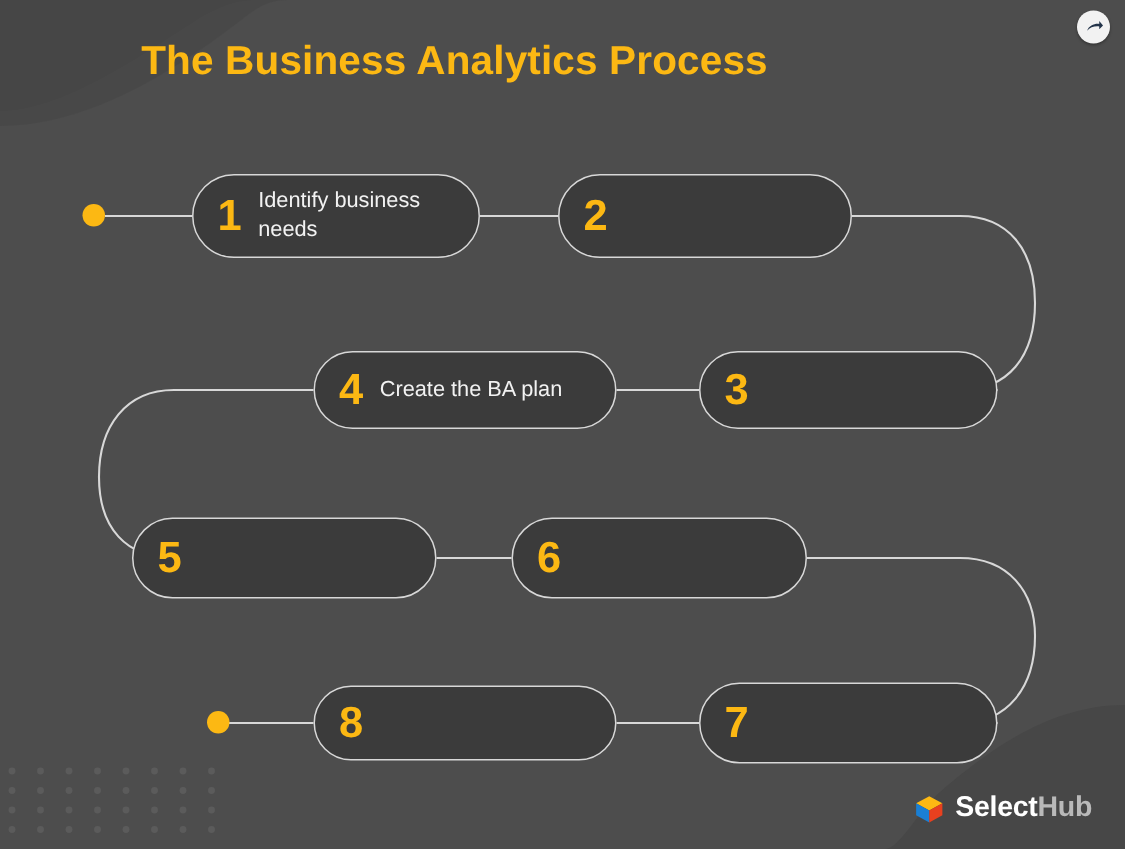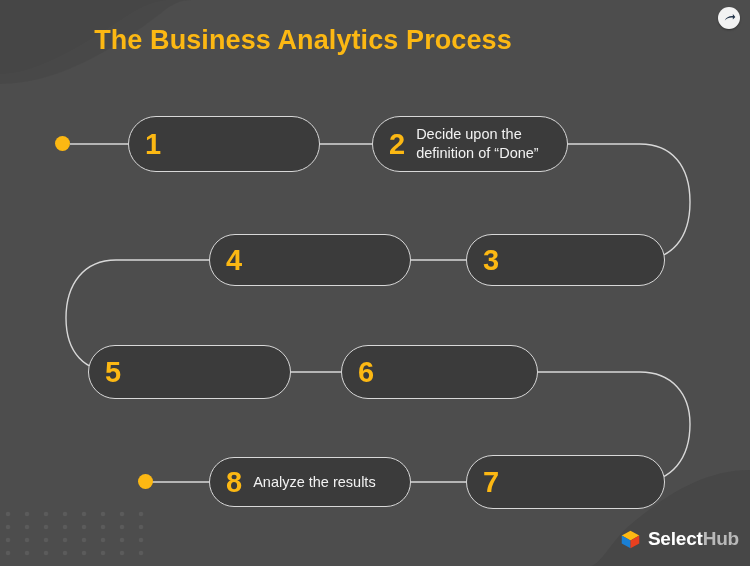--- a/index.html
+++ b/index.html
@@ -91,21 +91,21 @@
     position: absolute;
     width: 15px;
     height: 15px;
     border-radius: 50%;
     background: #fcb813;
   }
 
   
   .logo {
     position: absolute;
-    right: 11px;
+    right: 22px;
     bottom: 16px;
     display: flex;
     align-items: center;
     gap: 7px;
     justify-content: center;
   }
   .logo-text {
     font-size: 19px;
     font-weight: bold;
     letter-spacing: -0.2px;
@@ -192,51 +192,51 @@
 
       <path d="M209 482 L 152 482"></path>
     </g>
   </svg>
 
   <div class="dot" style="left:55px; top:136px;"></div>
   <div class="dot" style="left:138px; top:474px;"></div>
 
   <div class="pill" style="left:128px; top:116px; width:192px; height:56px;">
     <span class="num">1</span>
+    <span class="lbl">Identify business
+needs</span>
   </div>
 
   <div class="pill" style="left:372px; top:116px; width:196px; height:56px;">
     <span class="num">2</span>
-    <span class="lbl">Decide upon the
-definition of “Done”</span>
   </div>
 
   <div class="pill" style="left:466px; top:234px; width:199px; height:52px;">
     <span class="num">3</span>
   </div>
 
   <div class="pill" style="left:209px; top:234px; width:202px; height:52px;">
     <span class="num">4</span>
+    <span class="lbl">Create the BA plan</span>
   </div>
 
   <div class="pill" style="left:88px; top:345px; width:203px; height:54px;">
     <span class="num">5</span>
   </div>
 
   <div class="pill" style="left:341px; top:345px; width:197px; height:54px;">
     <span class="num">6</span>
   </div>
 
   <div class="pill" style="left:466px; top:455px; width:199px; height:54px;">
     <span class="num">7</span>
   </div>
 
   <div class="pill" style="left:209px; top:457px; width:202px; height:50px;">
     <span class="num">8</span>
-    <span class="lbl">Analyze the results</span>
   </div>
 
   <div class="logo">
     <svg width="21" height="21" viewBox="0 0 24 24">
       <polygon points="2,7.5 12,2 22,7.5 12,13" fill="#fdb913"></polygon>
       <polygon points="2,7.5 12,13 12,22 2,16.5" fill="#1a7fd4"></polygon>
       <polygon points="22,7.5 12,13 12,22 22,16.5" fill="#e8401f"></polygon>
     </svg>
     <div class="logo-text">
       <span class="select">Select</span><span class="hub">Hub</span>

